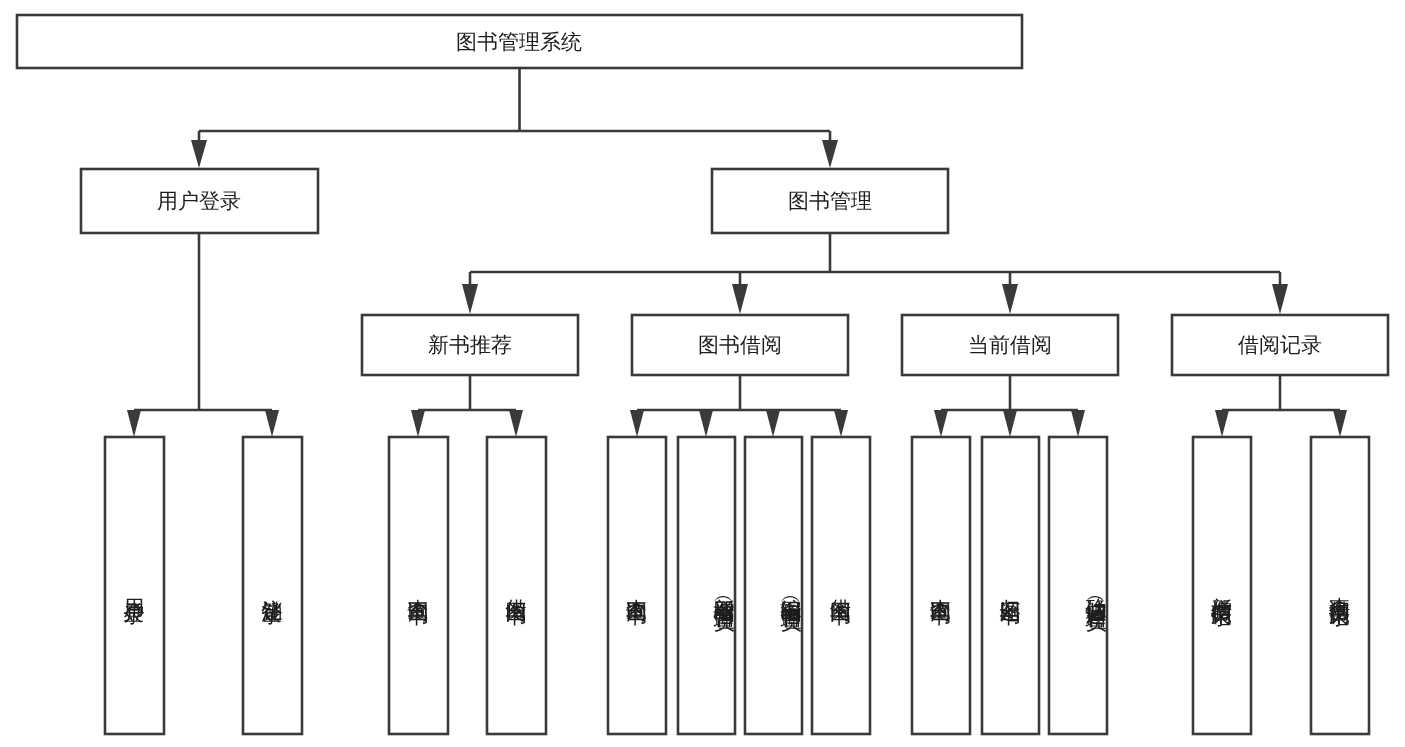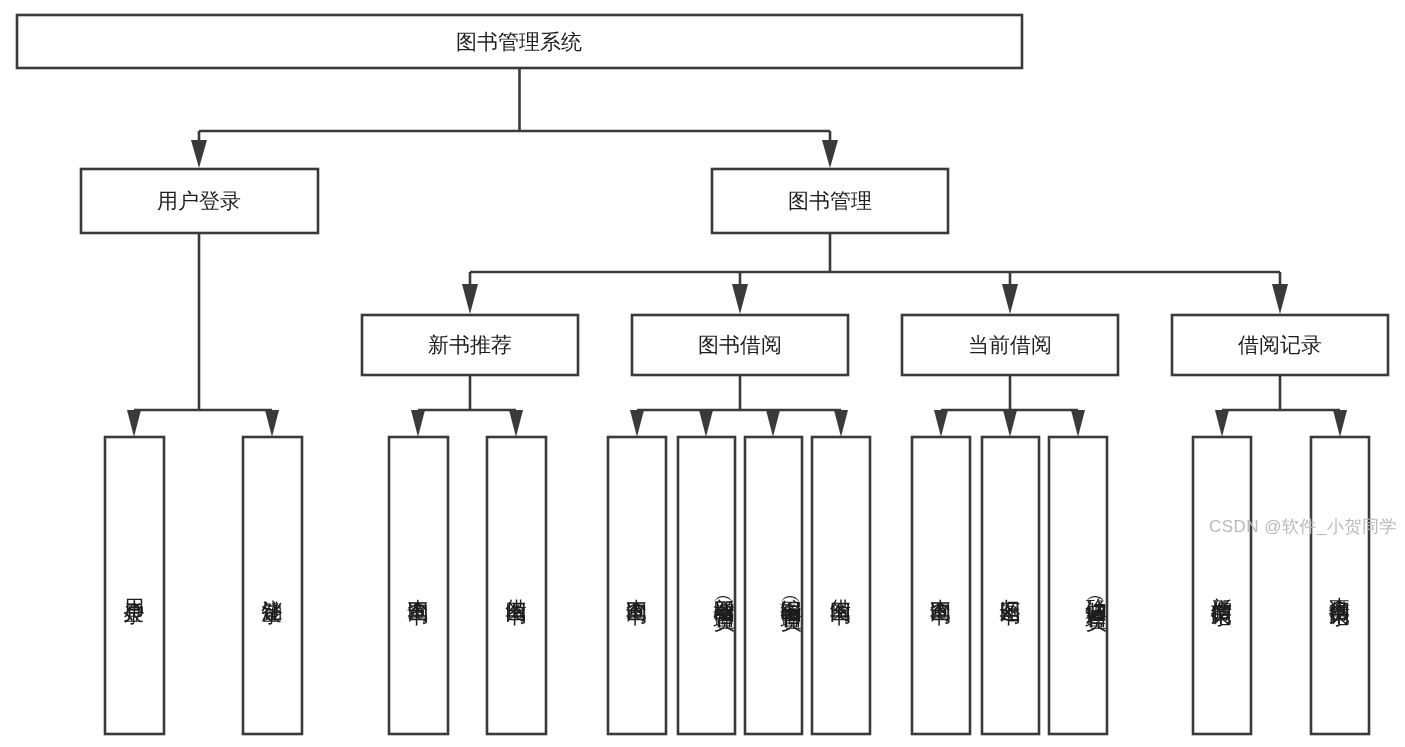--- a/index.html
+++ b/index.html
@@ -229,14 +229,13 @@
   <div class="vert-text-holder" style="left:745px; top:437px; width:57px; height:297px; align-items:flex-start; padding-top:8px; box-sizing:border-box;">编辑图书（管理员）</div>
   <div class="vert-text-holder" style="left:812px; top:437px; width:58px; height:297px;">借阅图书</div>
 
   <div class="vert-text-holder" style="left:912px; top:437px; width:58px; height:297px;">查询图书</div>
   <div class="vert-text-holder" style="left:982px; top:437px; width:57px; height:297px;">归还图书</div>
   <div class="vert-text-holder" style="left:1049px; top:437px; width:58px; height:297px; align-items:flex-start; padding-top:8px; box-sizing:border-box;">确认归还（管理员）</div>
 
   <div class="vert-text-holder" style="left:1193px; top:437px; width:58px; height:297px;">新增借阅记录</div>
   <div class="vert-text-holder" style="left:1311px; top:437px; width:58px; height:297px;">查询借阅记录</div>
 
-  <div class="watermark">CSDN @软件_小贺同学</div>
 </div>
 
 </body></html>

